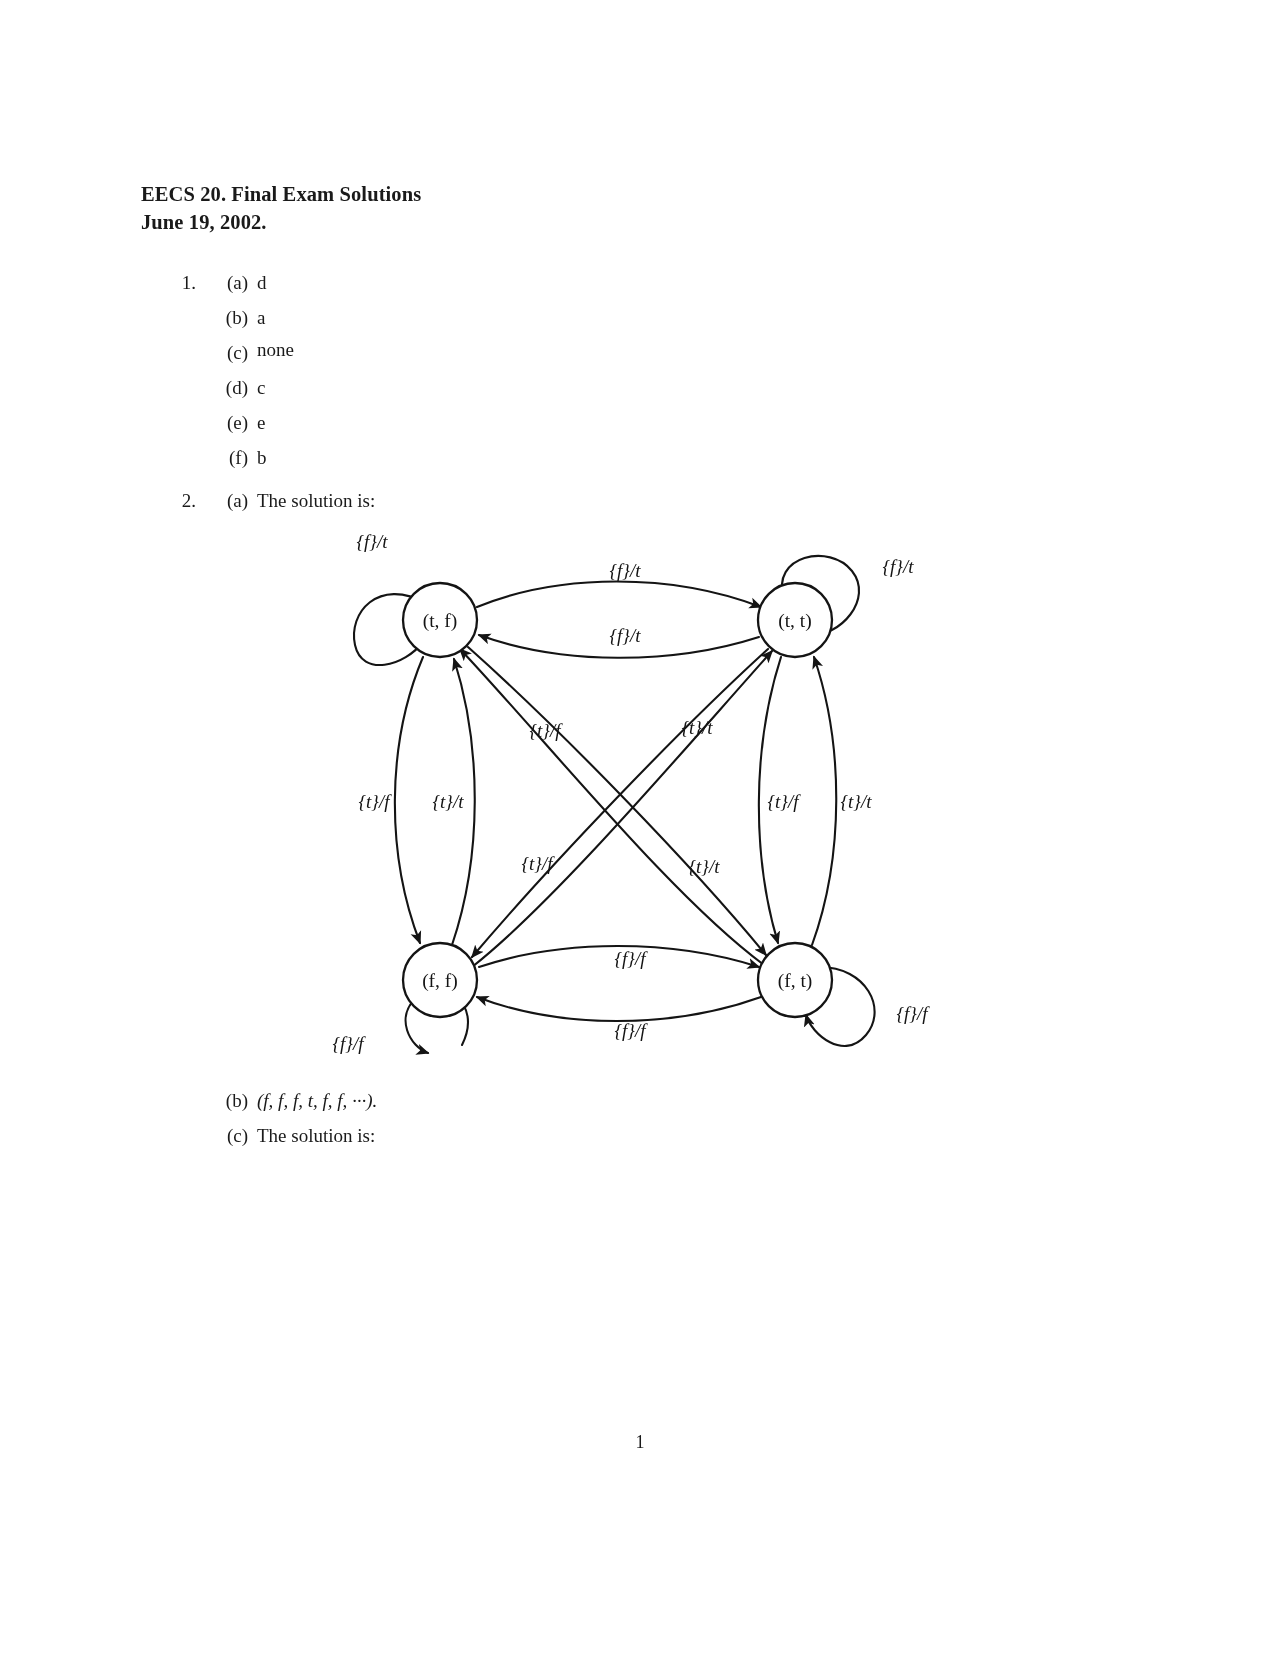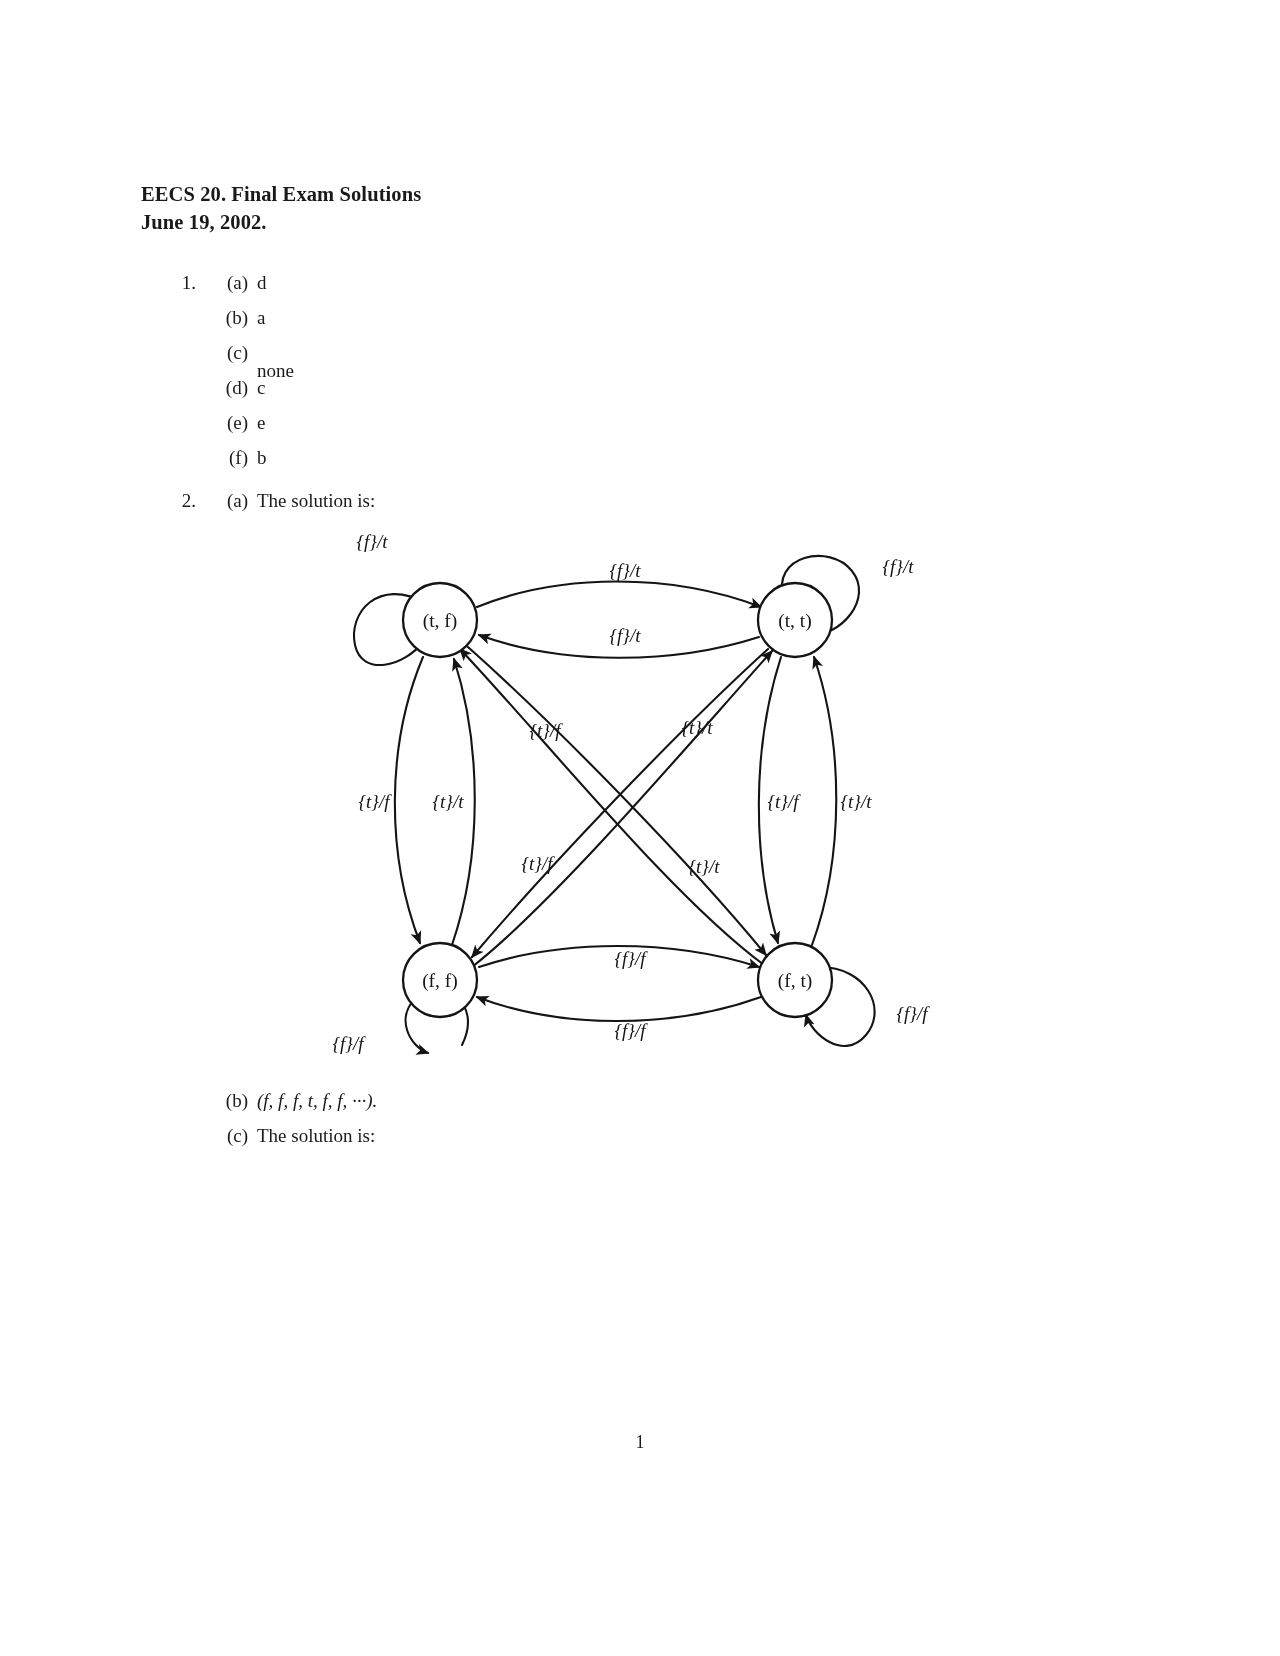--- a/index.html
+++ b/index.html
@@ -96,21 +96,21 @@
 
     <div class="item-num" style="left:166px; top:272px;">1.</div>
 
     <div class="item-alpha" style="left:204px; top:272px;">(a)</div>
     <div class="item-text" style="left:257px; top:272px;">d</div>
 
     <div class="item-alpha" style="left:204px; top:307px;">(b)</div>
     <div class="item-text" style="left:257px; top:307px;">a</div>
 
     <div class="item-alpha" style="left:204px; top:342px;">(c)</div>
-    <div class="item-text" style="left:257px; top:360px;text-align:right;">none</div>
+    <div class="item-text" style="left:257px; top:339px;text-align:right;">none</div>
 
     <div class="item-alpha" style="left:204px; top:377px;">(d)</div>
     <div class="item-text" style="left:257px; top:377px;">c</div>
 
     <div class="item-alpha" style="left:204px; top:412px;">(e)</div>
     <div class="item-text" style="left:257px; top:412px;">e</div>
 
     <div class="item-alpha" style="left:204px; top:447px;">(f)</div>
     <div class="item-text" style="left:257px; top:447px;">b</div>
 

